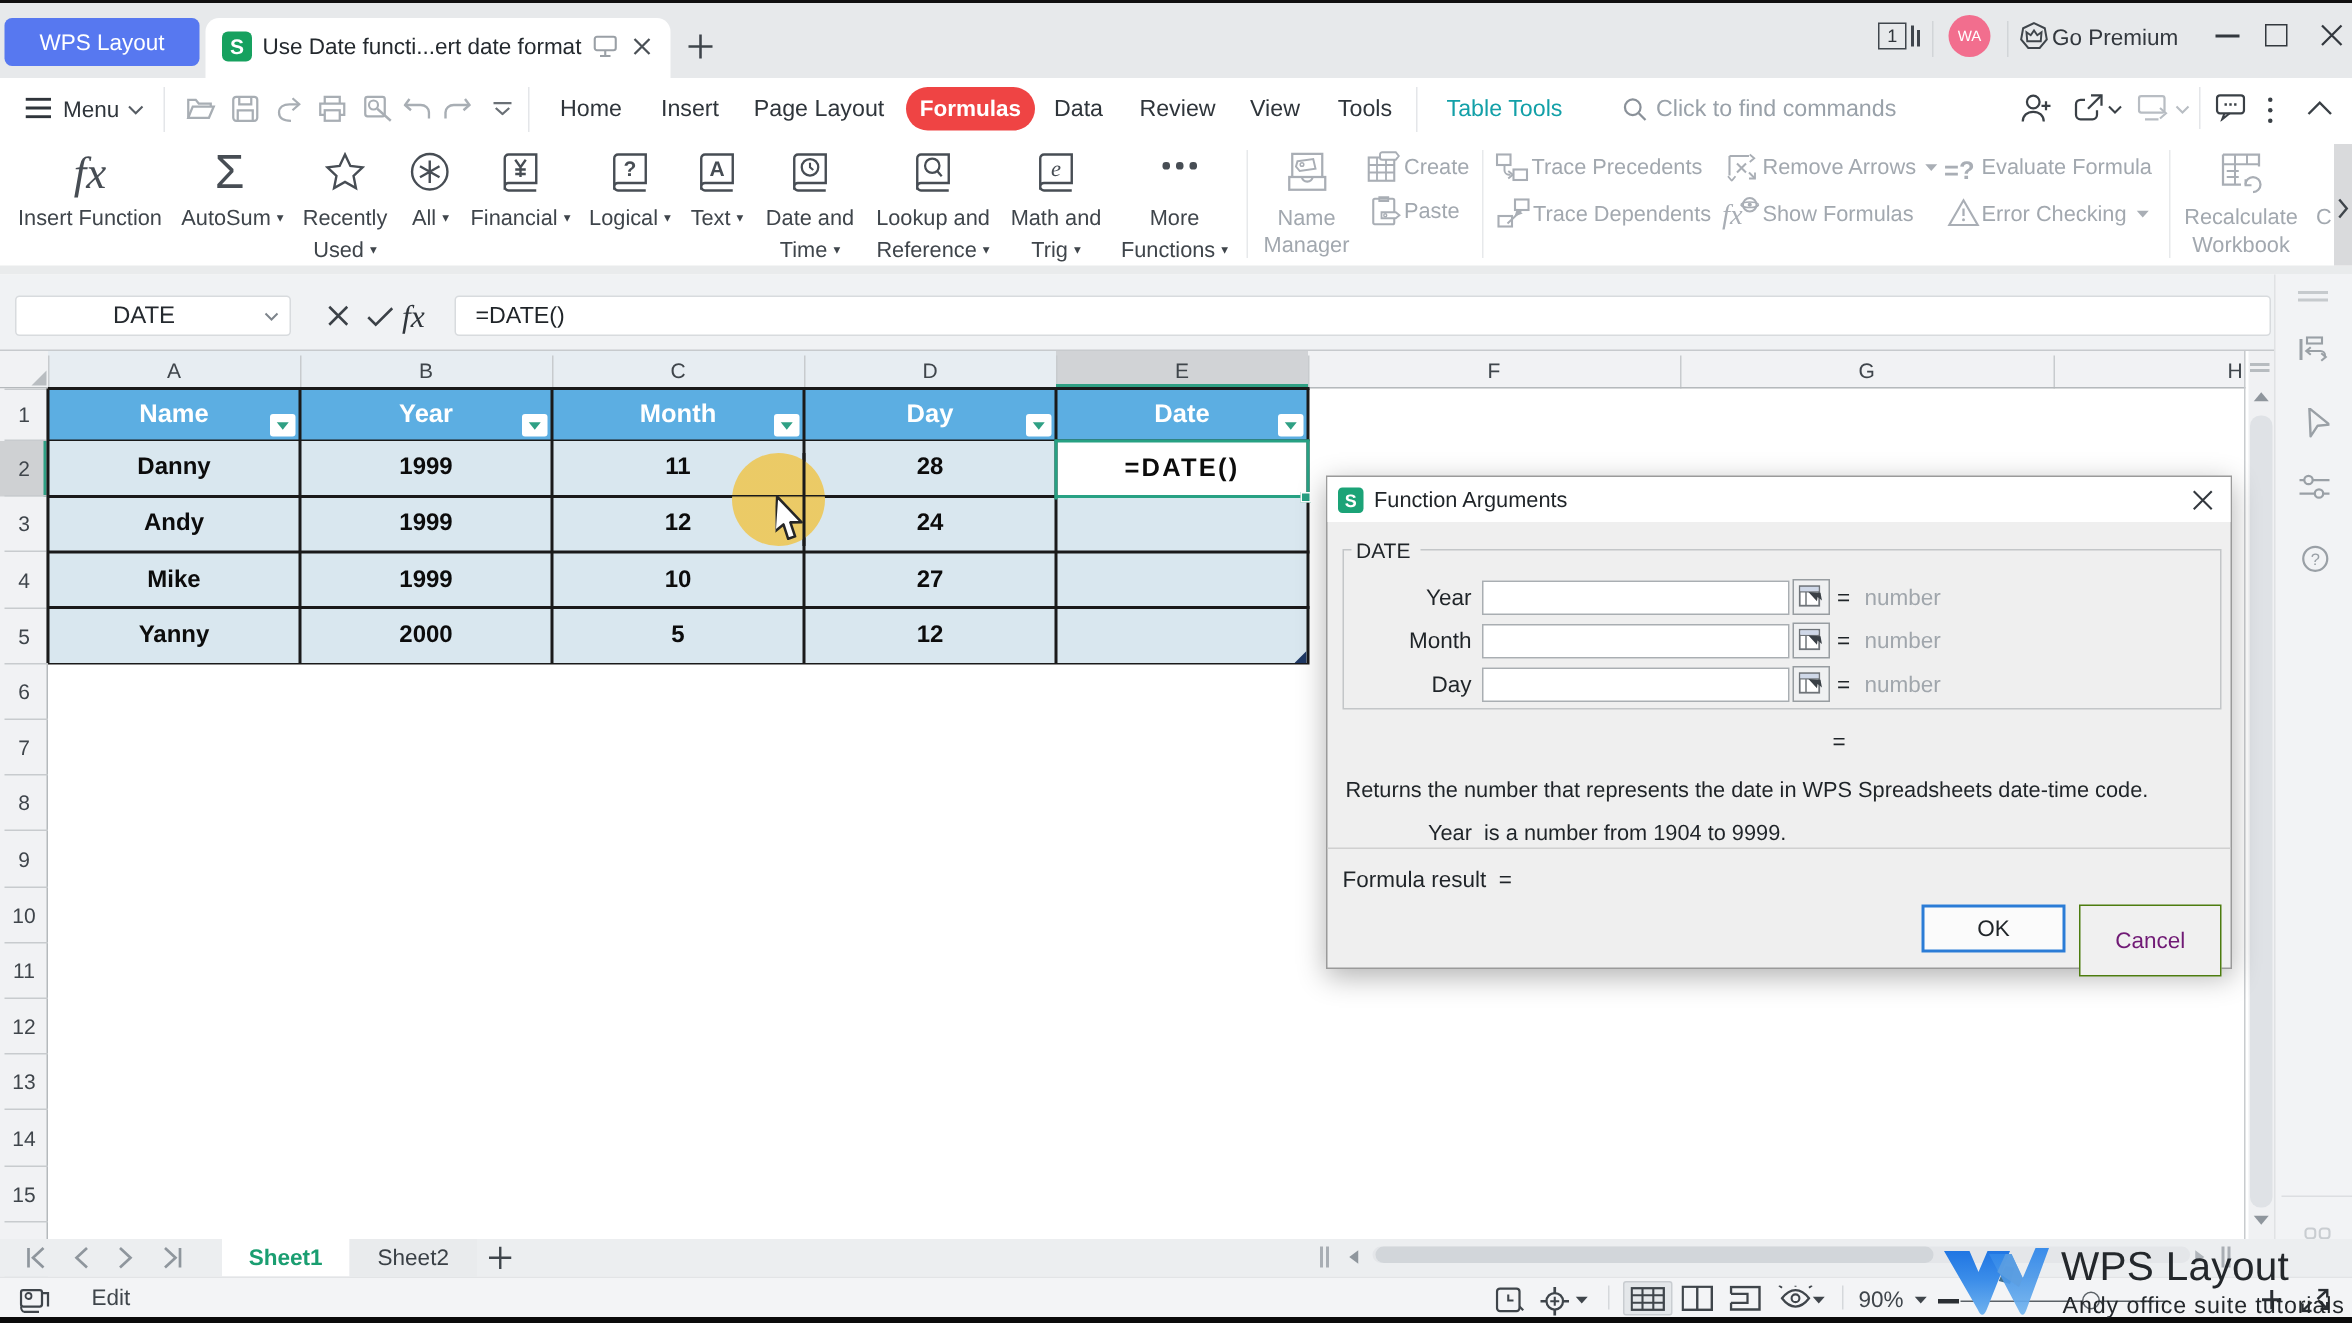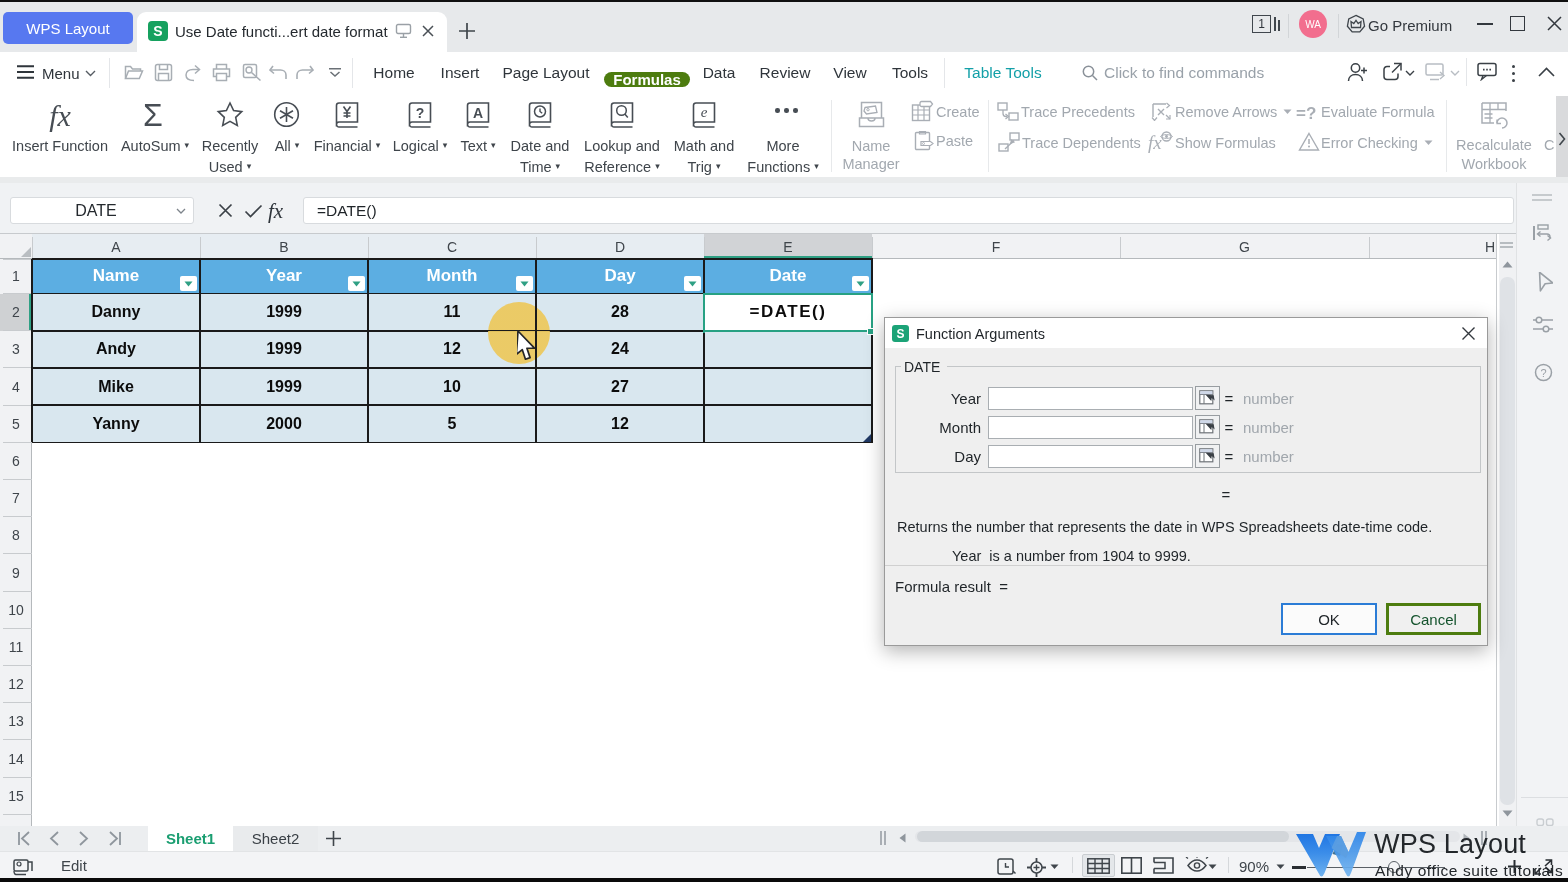--- a/index.html
+++ b/index.html
@@ -78,21 +78,21 @@
 <path d="M14 1l3 4-4 3.5" fill="none" stroke="#a8aeb4" stroke-width="1.6"></path>
     <path d="M16.5 5h-10c-3 0-5.5 2-5.5 5v4" fill="none" stroke="#a8aeb4" stroke-width="1.6"></path>
   </svg>
 <svg class="ab" style="left:328px;top:68px;" width="14" height="9" viewBox="0 0 14 9">
     <path d="M1 0.8h12M2.5 4l4.5 4 4.5-4" fill="none" stroke="#6a7076" stroke-width="1.5"></path>
   </svg>
 <div class="ab" style="left:352px;top:58px;width:1px;height:30px;background:#e4e6e9;"></div>
 <div class="ab" style="left:394px;transform:translateX(-50%);top:73px;height:0;display:flex;align-items:center;font-size:15.5px;color:#2f353b;font-weight:normal;white-space:nowrap;">Home</div>
 <div class="ab" style="left:460px;transform:translateX(-50%);top:73px;height:0;display:flex;align-items:center;font-size:15.5px;color:#2f353b;font-weight:normal;white-space:nowrap;">Insert</div>
 <div class="ab" style="left:546px;transform:translateX(-50%);top:73px;height:0;display:flex;align-items:center;font-size:15.5px;color:#2f353b;font-weight:normal;white-space:nowrap;">Page Layout</div>
-<div class="ab ctr" style="left:604px;top:72px;width:86px;height:15px;background:#4d7c0f;border-radius:15px;color:#fff;font-size:15px;font-weight:bold;">Formulas</div>
+<div class="ab ctr" style="left:604px;top:58px;width:86px;height:29px;background:#ef4444;border-radius:15px;color:#fff;font-size:15px;font-weight:bold;">Formulas</div>
 <div class="ab" style="left:719px;transform:translateX(-50%);top:73px;height:0;display:flex;align-items:center;font-size:15.5px;color:#2f353b;font-weight:normal;white-space:nowrap;">Data</div>
 <div class="ab" style="left:785px;transform:translateX(-50%);top:73px;height:0;display:flex;align-items:center;font-size:15.5px;color:#2f353b;font-weight:normal;white-space:nowrap;">Review</div>
 <div class="ab" style="left:850px;transform:translateX(-50%);top:73px;height:0;display:flex;align-items:center;font-size:15.5px;color:#2f353b;font-weight:normal;white-space:nowrap;">View</div>
 <div class="ab" style="left:910px;transform:translateX(-50%);top:73px;height:0;display:flex;align-items:center;font-size:15.5px;color:#2f353b;font-weight:normal;white-space:nowrap;">Tools</div>
 <div class="ab" style="left:944px;top:58px;width:1px;height:30px;background:#e4e6e9;"></div>
 <div class="ab" style="left:1003px;transform:translateX(-50%);top:73px;height:0;display:flex;align-items:center;font-size:15.5px;color:#13a0a8;font-weight:normal;white-space:nowrap;">Table Tools</div>
 <svg class="ab" style="left:1082px;top:65px;" width="16" height="16" viewBox="0 0 16 16">
     <circle cx="6.5" cy="6.5" r="5.2" fill="none" stroke="#8a9199" stroke-width="1.5"></circle>
     <path d="M10.5 10.5l4.5 4.5" stroke="#8a9199" stroke-width="1.5"></path>
   </svg>
@@ -587,21 +587,21 @@
 <path d="M8 6l6 6.5 0.5-3 3 2.5-1-5.5z" fill="#3a4046" transform="translate(-1,-1) scale(0.95)"></path>
   </svg>
 <div class="ab" style="left:1229px;transform:translateX(-50%);top:456px;height:0;display:flex;align-items:center;font-size:15px;color:#1f2428;font-weight:normal;white-space:nowrap;z-index:22;">=</div>
 <div class="ab" style="left:1243px;top:456px;height:0;display:flex;align-items:center;font-size:15px;color:#a0a6ac;font-weight:normal;white-space:nowrap;z-index:22;">number</div>
 <div class="ab" style="left:1226px;transform:translateX(-50%);top:494px;height:0;display:flex;align-items:center;font-size:15px;color:#1f2428;font-weight:normal;white-space:nowrap;z-index:22;">=</div>
 <div class="ab" style="left:897px;top:527px;height:0;display:flex;align-items:center;font-size:14.5px;color:#1f2428;font-weight:normal;white-space:nowrap;z-index:22;">Returns the number that represents the date in WPS Spreadsheets date-time code.</div>
 <div class="ab" style="left:952px;top:556px;height:0;display:flex;align-items:center;font-size:14.5px;color:#1f2428;font-weight:normal;white-space:nowrap;z-index:22;">Year&nbsp;&nbsp;is a number from 1904 to 9999.</div>
 <div class="ab" style="left:885px;top:564.5px;width:602px;height:1px;background:#d0d0d0;z-index:22;"></div>
 <div class="ab" style="left:895px;top:586px;height:0;display:flex;align-items:center;font-size:15px;color:#1f2428;font-weight:normal;white-space:nowrap;z-index:22;">Formula result&nbsp;&nbsp;=</div>
 <div class="ab ctr" style="left:1281px;top:603px;width:96px;height:32px;background:#fbfbfb;border:2px solid #2b7cd6;color:#1f2428;font-size:15px;z-index:22;">OK</div>
-<div class="ab ctr" style="left:1386px;top:603px;width:95px;height:32px;background:#f0f0f0;border:3px solid #4d7c0f;color:#14532d;font-size:15px;z-index:22;">Cancel</div>
+<div class="ab ctr" style="left:1386px;top:603px;width:95px;height:48px;background:#f0f0f0;border:1px solid #4d7c0f;color:#701a75;font-size:15px;z-index:22;">Cancel</div>
 <svg class="ab" style="left:1293px;top:828px;z-index:50;" width="76" height="52" viewBox="0 0 76 52">
 <defs>
       <linearGradient id="wg1" x1="0" y1="0" x2="0" y2="1">
         <stop offset="0" stop-color="#2076e3"></stop>
         <stop offset="0.45" stop-color="#3b8de9"></stop>
         <stop offset="1" stop-color="#70b2ee"></stop>
       </linearGradient>
 <linearGradient id="wg2" x1="0" y1="0" x2="0" y2="1">
         <stop offset="0" stop-color="#2b84ea"></stop>
         <stop offset="0.5" stop-color="#4d9ae9"></stop>

